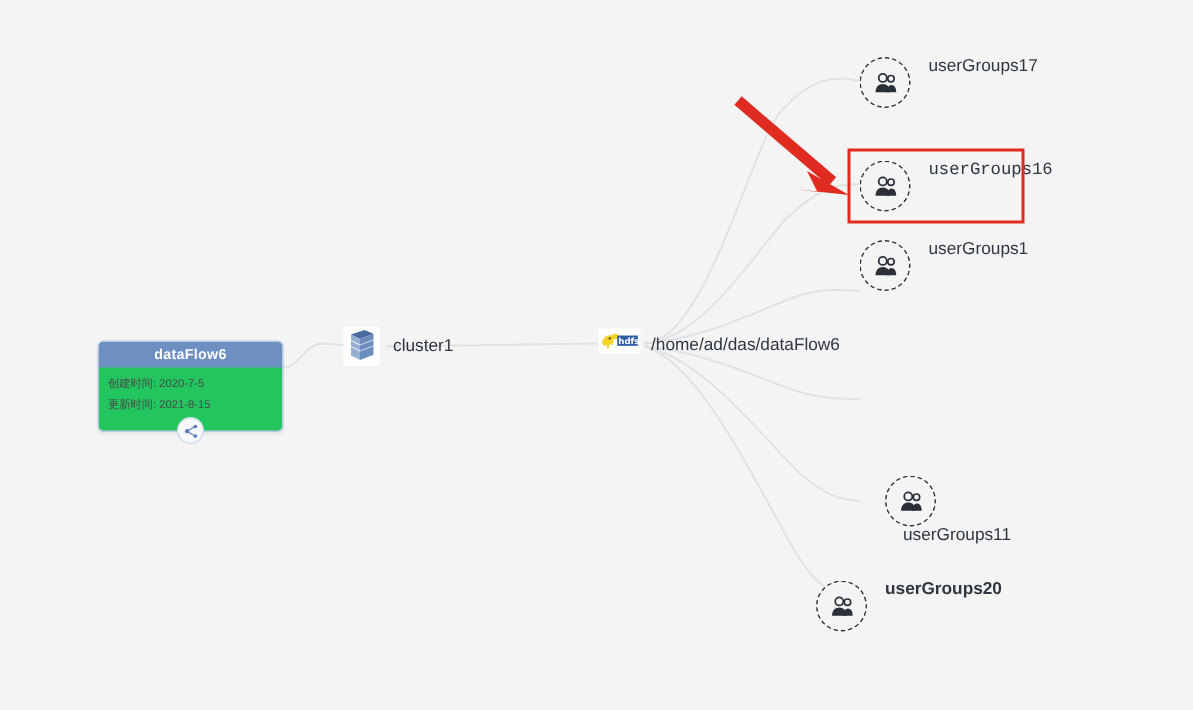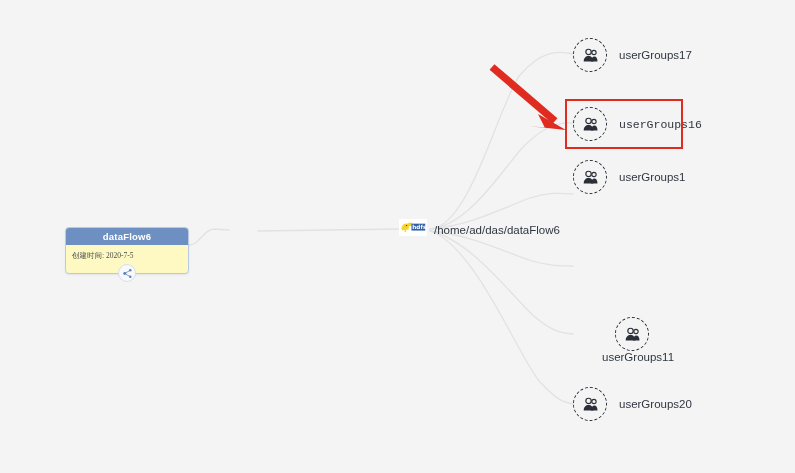--- a/index.html
+++ b/index.html
@@ -26,21 +26,21 @@
     height: 473px;
     pointer-events: none;
   }
 
   
   .flow-card {
     position: absolute;
     left: 65px;
     top: 227px;
     width: 124px;
-    background: #fef9c3;
+    background: #22c55e;
     border: 1px solid #b9cbe4;
     border-radius: 4px;
     box-shadow: 0 1px 2px rgba(70,90,120,0.10);
     z-index: 6;
   }
   .flow-card-header {
     background: #6d8fc2;
     color: #ffffff;
     font-size: 9.5px;
     font-weight: bold;
@@ -52,21 +52,21 @@
   }
   .flow-card-body {
     padding: 4px 6px 10px 6px;
   }
   .flow-row {
     font-size: 7.5px;
     color: #4a4a4a;
     line-height: 1.45;
     padding: 1.5px 0;
     white-space: nowrap;
-    font-family: Liberation Serif, serif;
+    font-family: Liberation Sans, sans-serif;
   }
   .flow-badge {
     position: absolute;
     left: 50%;
     bottom: -9px;
     transform: translateX(-50%);
     width: 18px;
     height: 18px;
     border-radius: 50%;
     background: #f7f9fc;
@@ -123,21 +123,21 @@
     margin-left: 7px;
     font-size: 11.5px;
     color: #2f3640;
     white-space: nowrap;
   }
 
   
   .ug-node {
     position: absolute;
     display: flex;
-    align-items: center;
+    align-items: flex-start;
     z-index: 5;
   }
   .ug-circle {
     width: 34px;
     height: 34px;
     border-radius: 50%;
     border: 1.3px dashed #2b2f38;
     background: #f4f4f4;
     display: flex;
     align-items: center;
@@ -183,32 +183,48 @@
       <path d="M 430 229 C 470 226 510 205 530 198 C 548 192 560 193 573 194" fill="none" stroke="#e2e2e2" stroke-width="1.3" stroke-linecap="round"></path>
       <path d="M 430 231 C 470 234 512 255 532 261 C 550 266 560 266 573 266" fill="none" stroke="#e2e2e2" stroke-width="1.3" stroke-linecap="round"></path>
       <path d="M 430 231 C 472 240 515 300 535 317 C 552 331 560 333 573 334" fill="none" stroke="#e2e2e2" stroke-width="1.3" stroke-linecap="round"></path>
       <path d="M 430 231 C 475 245 520 360 540 382 C 556 399 562 402 573 404" fill="none" stroke="#e2e2e2" stroke-width="1.3" stroke-linecap="round"></path>
     </svg>
 
   <div class="flow-card">
     <div class="flow-card-header">dataFlow6</div>
     <div class="flow-card-body">
       <div class="flow-row">创建时间: 2020-7-5</div>
+      <div class="flow-row">更新时间: 2021-8-15</div>
     </div>
     <div class="flow-badge">
       <svg width="11" height="11" viewBox="0 0 16 16" xmlns="http://www.w3.org/2000/svg">
         <circle cx="4" cy="8" r="2.1" fill="#5b7fb5"></circle>
         <circle cx="12" cy="3.4" r="1.8" fill="#5b7fb5"></circle>
         <circle cx="12" cy="12.6" r="1.8" fill="#5b7fb5"></circle>
         <line x1="5.5" y1="7" x2="10.6" y2="4.2" stroke="#5b7fb5" stroke-width="1.1"></line>
         <line x1="5.5" y1="9" x2="10.6" y2="11.8" stroke="#5b7fb5" stroke-width="1.1"></line>
       </svg>
     </div>
   </div>
 
+  <div class="cluster-node">
+    <span class="cluster-icon">
+      <svg width="20" height="24" viewBox="0 0 20 24" xmlns="http://www.w3.org/2000/svg">
+
+        <polygon points="3,4 12,1 18,3.5 9,7" fill="#4a6b9e"></polygon>
+        <polygon points="3,4 9,7 9,21 3,18" fill="#93aed1"></polygon>
+        <polygon points="9,7 18,3.5 18,17.5 9,21" fill="#6b8cbc"></polygon>
+        <line x1="3" y1="8" x2="9" y2="11" stroke="#ffffff" stroke-width="0.7" opacity="0.75"></line>
+        <line x1="3" y1="12" x2="9" y2="15" stroke="#ffffff" stroke-width="0.7" opacity="0.75"></line>
+        <line x1="9" y1="11" x2="18" y2="7.5" stroke="#ffffff" stroke-width="0.7" opacity="0.6"></line>
+        <line x1="9" y1="15" x2="18" y2="11.5" stroke="#ffffff" stroke-width="0.7" opacity="0.6"></line>
+      </svg>
+    </span>
+    <span class="cluster-label">cluster1</span>
+  </div>
 
   <div class="path-node">
     <span class="path-icon">
       <svg width="26" height="15" viewBox="0 0 34 18" xmlns="http://www.w3.org/2000/svg">
 
         <path d="M2 11 C2 6 6 3 10 4 C12 1.5 16 2 17.5 5 L15 7 L12 7 L11 12 L8 12 L8 15 L6 15 L6 12 L3.5 13 Z" fill="#f5d328"></path>
         <circle cx="8.5" cy="6.5" r="0.9" fill="#2b2b2b"></circle>
         <rect x="15" y="4" width="18" height="9" fill="#2f5fa8"></rect>
         <text x="16" y="11.4" font-family="DejaVu Sans, sans-serif" font-size="7.5" fill="#ffffff" font-weight="bold">hdfs</text>
       </svg>
@@ -258,21 +274,21 @@
       <svg width="19" height="19" viewBox="0 0 24 24" xmlns="http://www.w3.org/2000/svg">
         <circle cx="9.5" cy="7.5" r="3.4" fill="none" stroke="#2b2f38" stroke-width="1.5"></circle>
         <path d="M3.4 19.5 C3.4 15 6.1 12.6 9.5 12.6 C12.9 12.6 15.6 15 15.6 19.5 Z" fill="#2b2f38"></path>
         <circle cx="16.4" cy="8.2" r="2.7" fill="none" stroke="#2b2f38" stroke-width="1.4"></circle>
         <path d="M12.6 19.5 C13 15.9 14.6 13.4 16.9 13.4 C19.2 13.4 20.8 15.7 20.8 19.5 Z" fill="#2b2f38"></path>
       </svg>
     </span>
     <span class="ug-label">userGroups11</span>
   </div>
 
-  <div class="ug-node" style="left:573px; top:387px;">
+  <div class="ug-node" style="left:544px; top:387px;font-weight:bold;">
     <span class="ug-circle">
       <svg width="19" height="19" viewBox="0 0 24 24" xmlns="http://www.w3.org/2000/svg">
         <circle cx="9.5" cy="7.5" r="3.4" fill="none" stroke="#2b2f38" stroke-width="1.5"></circle>
         <path d="M3.4 19.5 C3.4 15 6.1 12.6 9.5 12.6 C12.9 12.6 15.6 15 15.6 19.5 Z" fill="#2b2f38"></path>
         <circle cx="16.4" cy="8.2" r="2.7" fill="none" stroke="#2b2f38" stroke-width="1.4"></circle>
         <path d="M12.6 19.5 C13 15.9 14.6 13.4 16.9 13.4 C19.2 13.4 20.8 15.7 20.8 19.5 Z" fill="#2b2f38"></path>
       </svg>
     </span>
     <span class="ug-label">userGroups20</span>
   </div>

